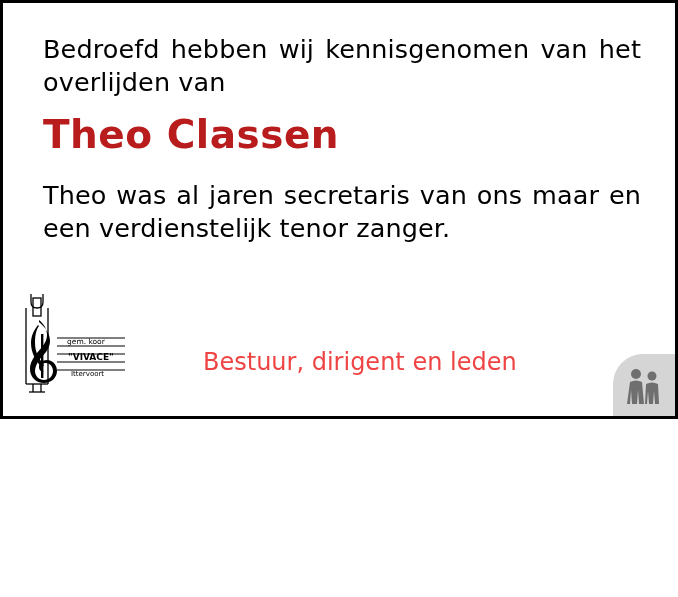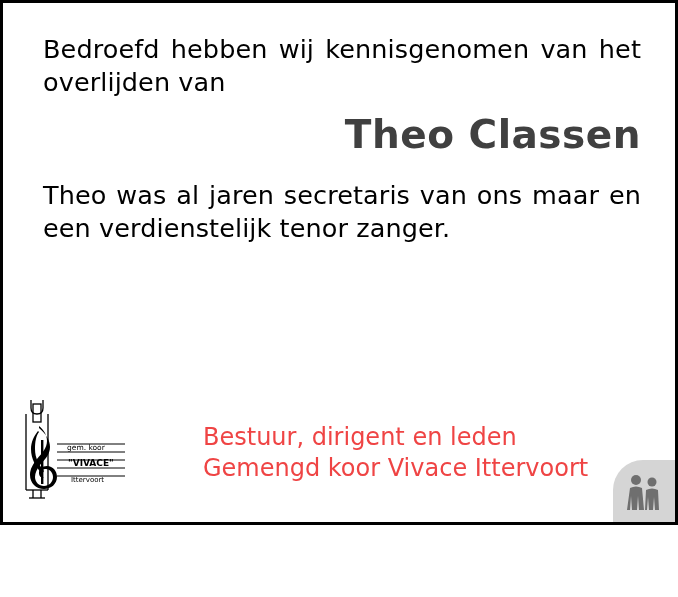--- a/index.html
+++ b/index.html
@@ -6,21 +6,21 @@
     margin: 0;
     padding: 0;
     background: #ffffff;
   }
   body {
     font-family: "DejaVu Sans", sans-serif;
   }
   .obituary {
     position: relative;
     width: 678px;
-    height: 525px;
+    height: 419px;
     box-sizing: border-box;
     background: #ffffff;
     border: 3px solid #000000;
     overflow: hidden;
   }
   .inner {
     position: absolute;
     left: 40px;
     top: 30px;
     right: 34px;
@@ -31,27 +31,27 @@
     line-height: 1.28;
     color: #000000;
     text-align: justify;
     margin: 0 0 21px 0;
     letter-spacing: 0.1px;
   }
   .para.last-line-left {
     text-align-last: left;
   }
   .name {
-    text-align: right;
+    text-align: left;
     font-weight: bold;
     font-size: 39px;
     line-height: 1.1;
     margin: 16px 0 22px 0;
     letter-spacing: 0.5px;
-    color: #404040;
+    color: #b91c1c;
   }
   .intro {
     margin-bottom: 4px;
   }
   .signature-block {
     position: absolute;
     left: 200px;
     bottom: 38px;
     font-size: 24px;
     line-height: 1.3;
@@ -96,21 +96,20 @@
 
     <div class="name">Theo Classen</div>
 
     <p class="para last-line-left">Theo was al jaren secretaris van ons maar en een verdienstelijk tenor zanger.</p>
 
 
   </div>
 
   <div class="signature-block">
     <div class="signature-line">Bestuur, dirigent en leden</div>
-    <div class="signature-line">Gemengd koor Vivace Ittervoort</div>
   </div>
 
   <div class="logo">
     <svg width="120" height="110" viewBox="0 0 120 110" xmlns="http://www.w3.org/2000/svg">
 
       <g stroke="#000" fill="none" stroke-width="1.3">
         <path d="M18 6 L18 14 Q18 20 24 20 Q30 20 30 14 L30 6"></path>
         <path d="M13 20 L13 96 M35 20 L35 96"></path>
         <path d="M13 96 L35 96"></path>
         <path d="M20 96 L20 104 M28 96 L28 104"></path>

